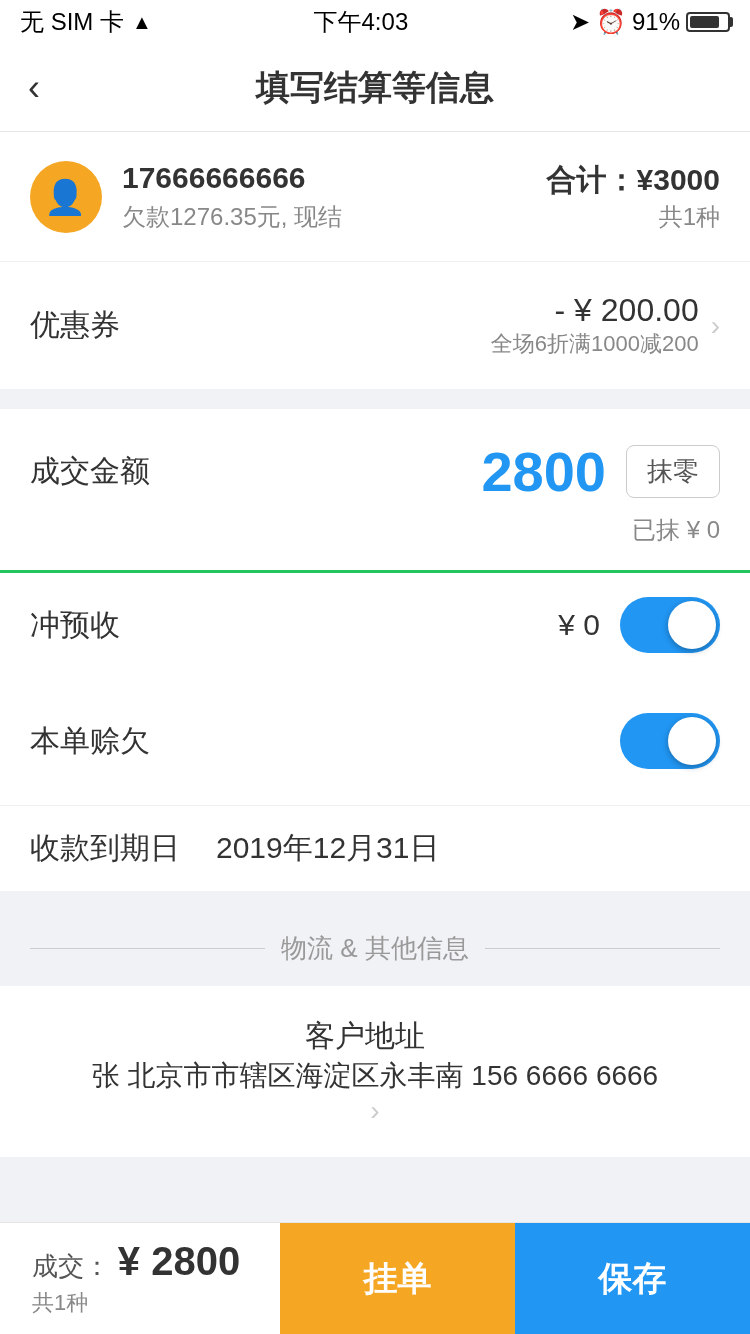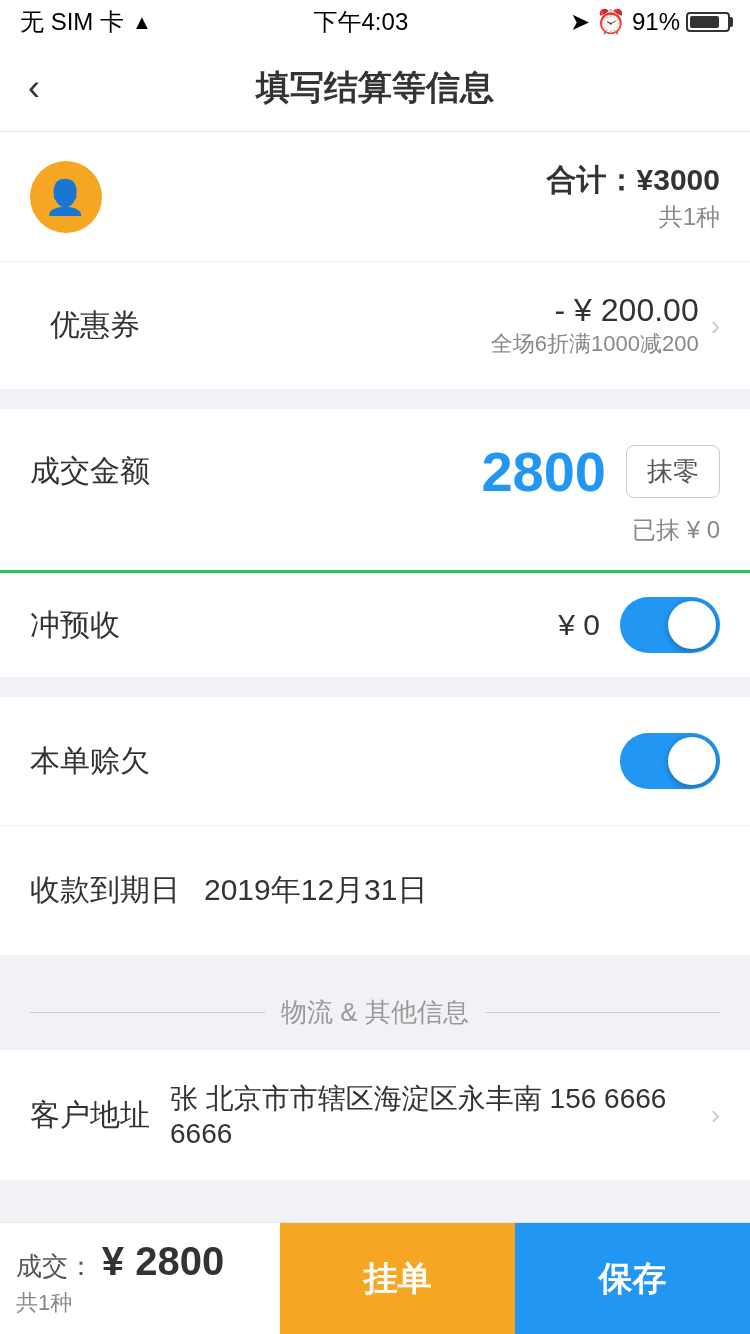--- a/index.html
+++ b/index.html
@@ -94,29 +94,29 @@
     .total-count { font-size: 24px; color: #888; }
 
     
     .coupon-row {
       display: flex;
       align-items: center;
       justify-content: space-between;
       padding: 30px 30px;
       border-top: 1px solid #f0f0f0;
     }
-    .coupon-label { font-size: 30px; color: #333; margin-left: 20px; }
+    .coupon-label { font-size: 30px; color: #333; }
     .coupon-right { display: flex; align-items: center; gap: 12px; }
     .coupon-discount { font-size: 32px; color: #333; font-weight: 500; }
     .coupon-desc { font-size: 22px; color: #888; text-align: right; }
     .coupon-desc-wrap { text-align: right; }
     .chevron-right { color: #ccc; font-size: 28px; }
 
     
-    .amount-section { background: #fff; margin-bottom: 20px; }
+    .amount-section { background: #fff; }
     .amount-row {
       display: flex;
       align-items: center;
       justify-content: space-between;
       padding: 30px 30px 10px 30px;
     }
     .amount-label { font-size: 30px; color: #333; }
     .amount-right { display: flex; align-items: center; gap: 20px; }
     .amount-value { font-size: 56px; font-weight: 600; color: #2196F3; }
     .round-zero-btn {
@@ -166,23 +166,23 @@
       align-items: center;
       justify-content: space-between;
       padding: 36px 30px;
     }
     .debt-label { font-size: 30px; color: #333; }
 
     
     .duedate-row {
       display: flex;
       align-items: center;
-      padding: 44px 30px;
+      padding: 22px 30px;
       border-top: 1px solid #f0f0f0;
-      gap: 24px;
+      gap: 36px;
     }
     .duedate-label { font-size: 30px; color: #333; }
     .duedate-value { font-size: 30px; color: #333; }
 
     
     .logistics-header {
       display: flex;
       align-items: center;
       justify-content: space-between;
       padding: 20px 30px;
@@ -192,41 +192,42 @@
     .logistics-line { flex: 1; height: 1px; background: #ccc; }
     .logistics-text { font-size: 26px; color: #999; }
 
     
     .address-row {
       display: flex;
       align-items: center;
       justify-content: space-between;
       padding: 30px 30px;
       background: #fff;
+      flex-direction: column;
     }
     .address-label { font-size: 30px; color: #333; flex-shrink: 0; margin-right: 20px; }
     .address-value { font-size: 28px; color: #333; flex: 1; }
 
     
     .footer {
       position: fixed;
       bottom: 0;
       left: 0;
       width: 750px;
       height: 112px;
       background: #fff;
       display: flex;
       align-items: center;
       border-top: 1px solid #e5e5e5;
     }
     .footer-info {
       display: flex;
       flex-direction: column;
       justify-content: center;
-      padding: 0 16px;
+      padding: 0 32px;
       gap: 4px;
       width: 280px;
     }
     .footer-label { font-size: 26px; color: #555; }
     .footer-price { font-size: 40px; font-weight: 700; color: #333; }
     .footer-count { font-size: 22px; color: #888; }
     .footer-btns { display: flex; flex: 1; height: 100%; }
     .btn-hang {
       flex: 1;
       background: #F5A623;
@@ -281,20 +282,24 @@
 
 <div class="content">
 
   <div class="section">
 
     <div class="user-row">
       <div class="user-left">
         <div class="avatar">
           <span>👤</span>
         </div>
+        <div class="user-info">
+          <span class="user-phone">17666666666</span>
+          <span class="user-debt">欠款1276.35元, 现结</span>
+        </div>
       </div>
       <div class="user-right">
         <div class="total-price">
           <span>合计：</span><span>¥3000</span>
         </div>
         <div class="total-count">共1种</div>
       </div>
     </div>
 
     <div class="coupon-row">

